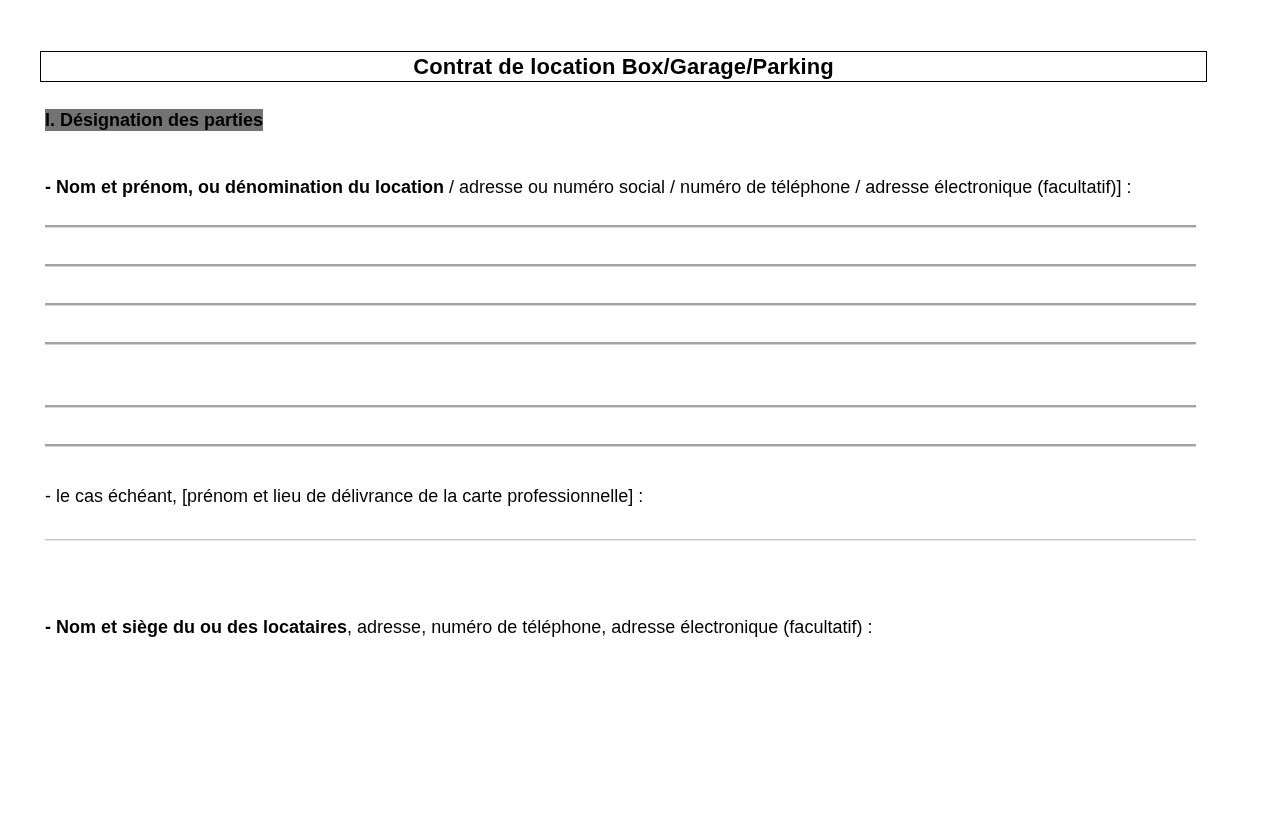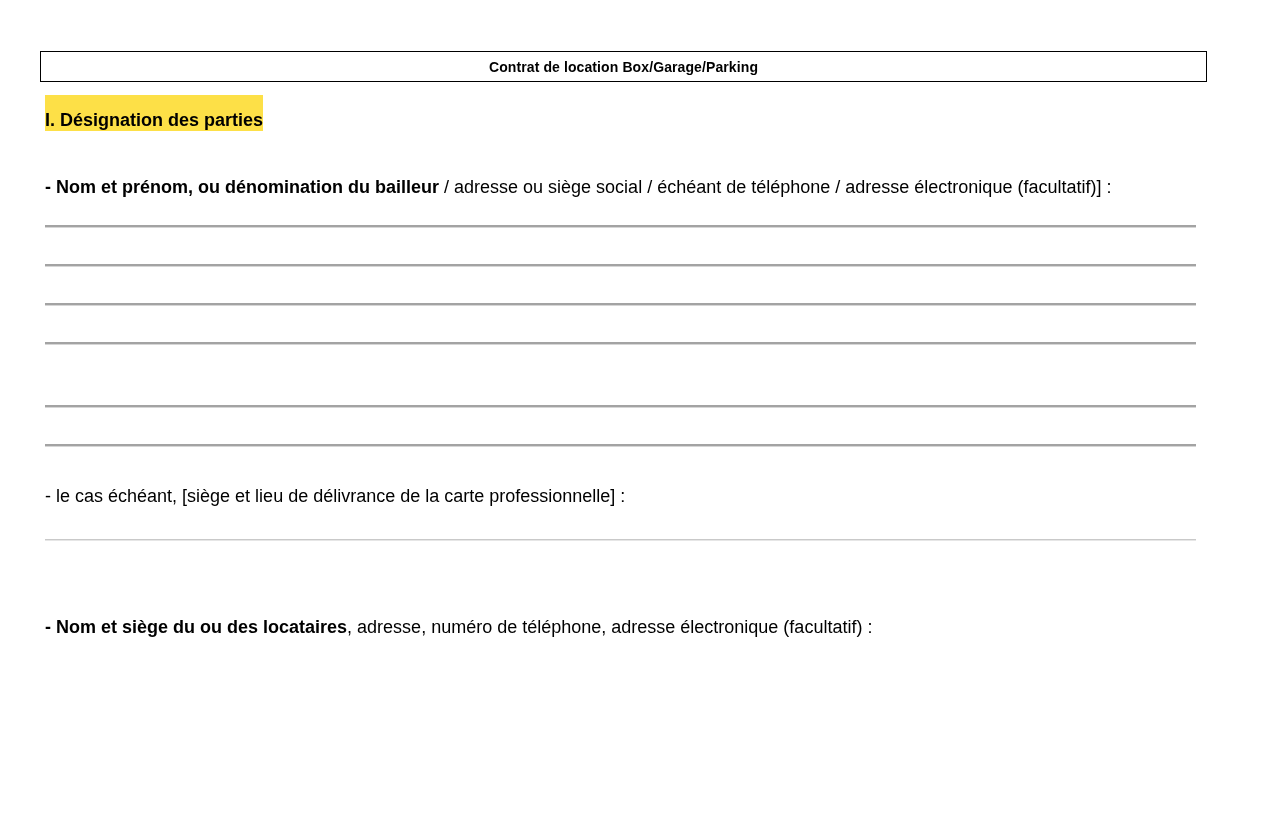--- a/index.html
+++ b/index.html
@@ -30,21 +30,21 @@
     top: 51px;
     width: 1167px;
     height: 31px;
     box-sizing: border-box;
     border: 1px solid #000000;
     display: flex;
     align-items: center;
     justify-content: center;
   }
   .title-text {
-    font-size: 14px;
+    font-size: 22px;
     font-weight: bold;
     letter-spacing: 0.1px;
     line-height: 1;
     white-space: nowrap;
   }
 
   
   .doc-body {
     position: absolute;
     left: 45px;
@@ -53,22 +53,22 @@
   }
 
   .heading {
     font-size: 18px;
     font-weight: bold;
     line-height: 35px;
     margin: 0 0 0 0;
     white-space: nowrap;
   }
   .heading .hl {
-    background: #fde047;
-    padding: 15px 0 1px 0;
+    background: #737373;
+    padding: 1px 0 1px 0;
   }
 
   p.para {
     font-size: 18px;
     line-height: 39px;
     margin: 0;
     text-align: justify;
     text-justify: inter-word;
     -webkit-hyphens: none;
     hyphens: none;
@@ -124,21 +124,21 @@
 
     <div class="heading">
       <span class="hl">I. Désignation des parties</span>
     </div>
 
     <div class="spacer-17"></div>
 
 
     <div class="spacer-13"></div>
 
-    <p class="para"><b>- Nom et prénom, ou dénomination du bailleur</b><span> / adresse ou siège social / échéant de téléphone / adresse électronique (facultatif)] :</span></p>
+    <p class="para"><b>- Nom et prénom, ou dénomination du location</b><span> / adresse ou numéro social / numéro de téléphone / adresse électronique (facultatif)] :</span></p>
 
     <div class="spacer-9"></div>
 
     <div class="rule-block">
       <div class="rule"></div>
       <div class="rule"></div>
       <div class="rule"></div>
       <div class="rule"></div>
     </div>
 
@@ -150,21 +150,21 @@
 
     <div class="spacer-8"></div>
 
     <div class="rule-block">
       <div class="rule"></div>
       <div class="rule"></div>
     </div>
 
     <div class="spacer-3"></div>
 
-    <p class="para nojust">- le cas échéant, [siège et lieu de délivrance de la carte professionnelle] :</p>
+    <p class="para nojust">- le cas échéant, [prénom et lieu de délivrance de la carte professionnelle] :</p>
 
     <div class="spacer-14"></div>
 
     <div class="rule-block">
       <div class="rule light"></div>
     </div>
 
     <div class="spacer-blankline"></div>
 
     <p class="para nojust"><b>- Nom et siège du ou des locataires</b><span>, adresse, numéro de téléphone, adresse électronique (facultatif) :</span></p>

